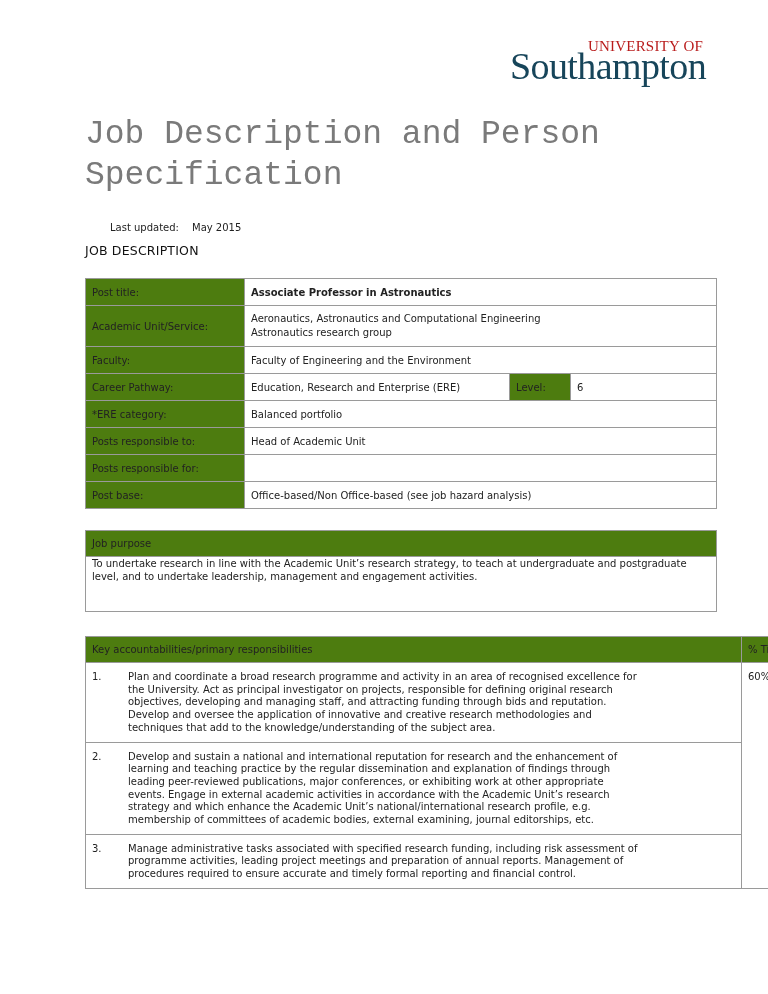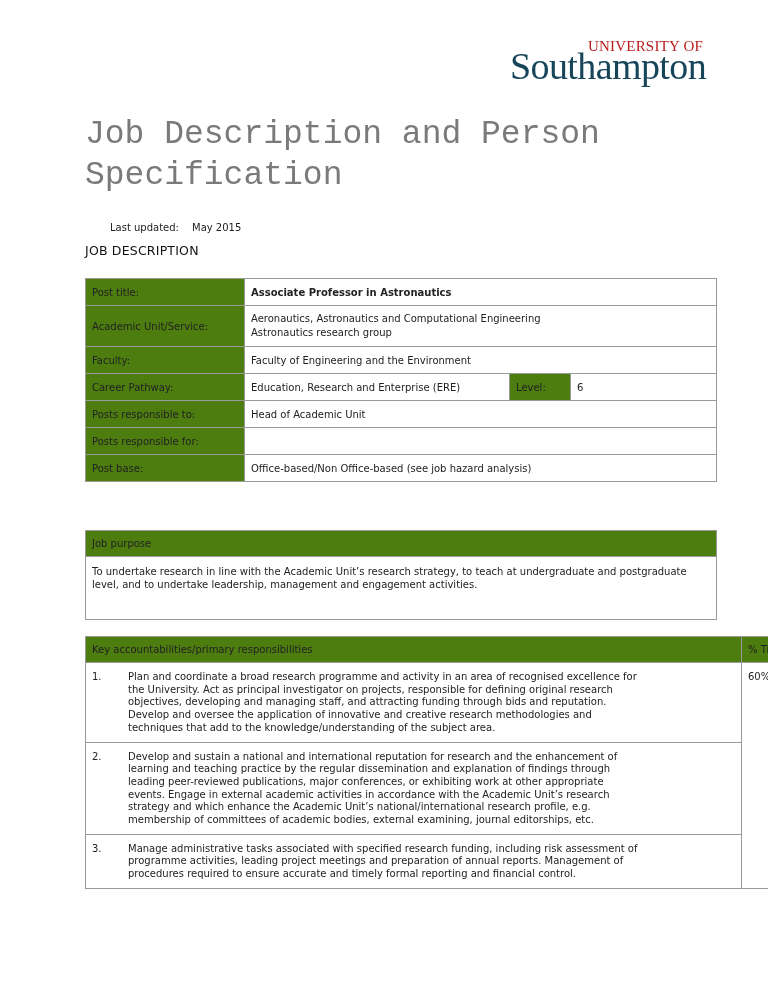--- a/index.html
+++ b/index.html
@@ -14,21 +14,21 @@
     table { border-collapse: collapse; position: absolute; left: 85px; font-size: 10px; color: #222; }
     td { border: 1px solid #9a9a9a; padding: 0 6px; vertical-align: middle; }
     .lbl { background: #4d7c0f; }
     .info { top: 278px; width: 632px; }
     .info td { height: 26px; }
     .info tr.tall td { height: 40px; }
     .info .c1 { width: 146px; }
     .bold { font-weight: bold; }
     .purpose { top: 530px; width: 632px; }
     .purpose td.head { height: 25px; }
-    .purpose td.body { height: 54px; vertical-align: top; padding-top: 8px; line-height: 13px; }
+    .purpose td.body { height: 54px; vertical-align: top; line-height: 13px; }
     .acc { top: 636px; width: 722px; }
     .acc td.head { height: 25px; }
     .acc td.time { width: 52px; vertical-align: top; padding-top: 8px; }
     .acc td.item { vertical-align: top; padding: 8px 6px 7px 6px; line-height: 12.7px; }
     .acc .num { display: inline-block; width: 36px; vertical-align: top; }
     .acc .txt { display: inline-block; width: 510px; vertical-align: top; }
   </style>
 </head>
 <body>
 
@@ -61,20 +61,24 @@
   </tr>
   <tr>
     <td class="lbl c1">Faculty:</td>
     <td colspan="3">Faculty of Engineering and the Environment</td>
   </tr>
   <tr>
     <td class="lbl c1">Career Pathway:</td>
     <td style="width:252px;">Education, Research and Enterprise (ERE)</td>
     <td class="lbl" style="width:48px;">Level:</td>
     <td>6</td>
+  </tr>
+  <tr>
+    <td class="lbl c1">*ERE category:</td>
+    <td colspan="3">Balanced portfolio</td>
   </tr>
   <tr>
     <td class="lbl c1">Posts responsible to:</td>
     <td colspan="3">Head of Academic Unit</td>
   </tr>
   <tr>
     <td class="lbl c1">Posts responsible for:</td>
     <td colspan="3"></td>
   </tr>
   <tr>

